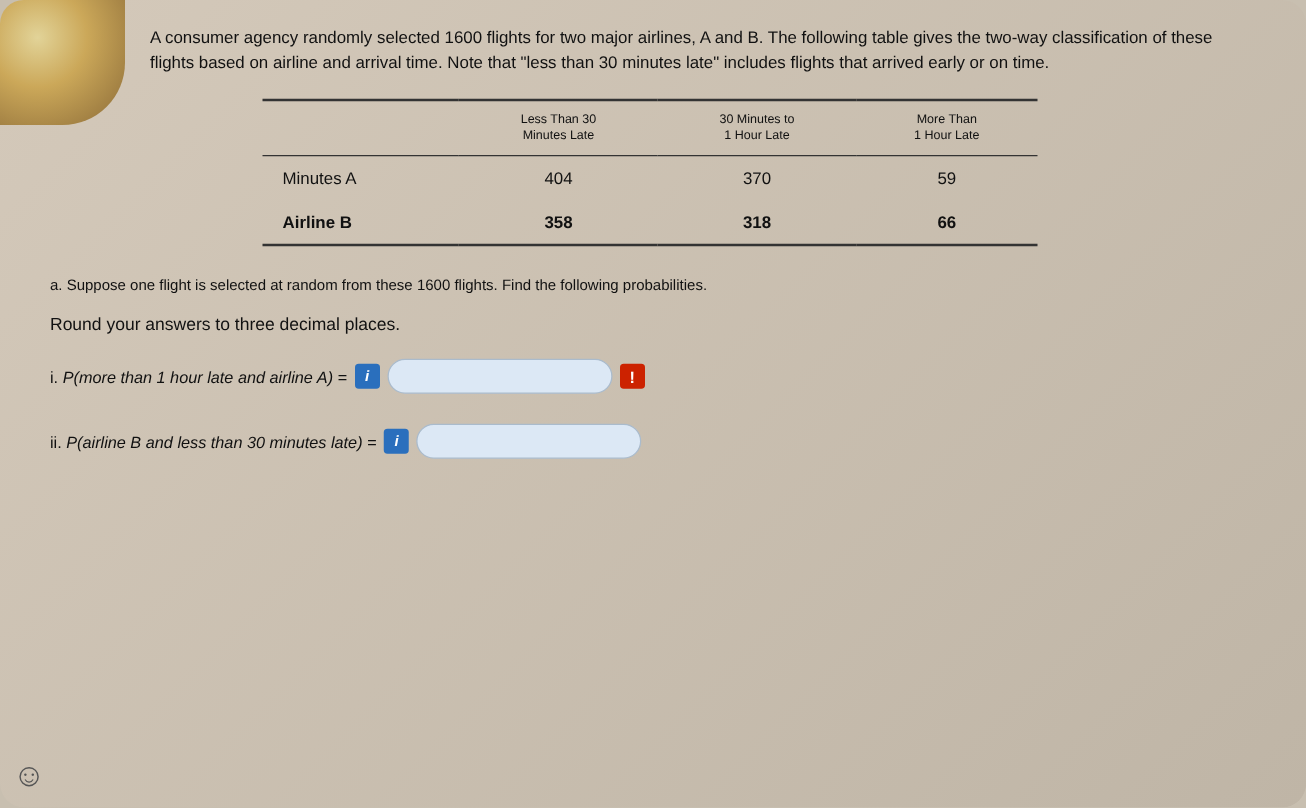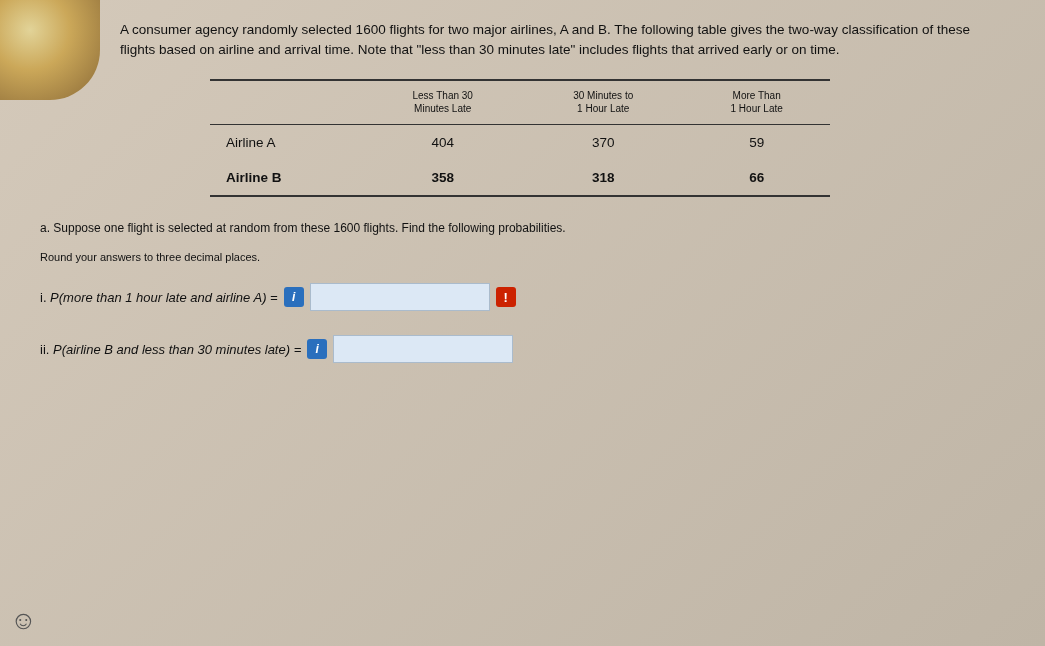--- a/index.html
+++ b/index.html
@@ -1,15 +1,15 @@
 <!DOCTYPE html>
 <html><head>
   <meta charset="utf-8">
   <style>
-    * { box-sizing: border-box; margin: 0; padding: 0; }
+    * { box-sizing: border-box; margin: 0; padding: 0; border-radius: 19px; }
 
     body {
       background: #c8bfb0;
       font-family: Arial, sans-serif;
       font-size: 14px;
       width: 1045px;
       min-height: 646px;
       position: relative;
       overflow: hidden;
     }
@@ -101,21 +101,21 @@
 
     .section-a {
       font-size: 12px;
       color: #111;
       margin-bottom: 16px;
       max-width: 900px;
       padding-left: 10px;
     }
 
     .round-note {
-      font-size: 11px;
+      font-size: 14px;
       color: #111;
       margin-bottom: 20px;
       padding-left: 10px;
     }
 
     .prob-row {
       display: flex;
       align-items: center;
       margin-bottom: 24px;
       padding-left: 10px;
@@ -208,21 +208,21 @@
               <span>More Than</span><br>
               <span>1 Hour Late</span>
             </th>
           </tr>
           <tr class="header-row-bottom">
               <td colspan="4" style="padding:0;height:2px;"></td>
             </tr>
         </thead>
         <tbody>
           <tr>
-            <td>Airline A</td>
+            <td>Minutes A</td>
             <td>404</td>
             <td>370</td>
             <td>59</td>
           </tr>
           <tr>
             <td>Airline B</td>
             <td>358</td>
             <td>318</td>
             <td>66</td>
           </tr>

